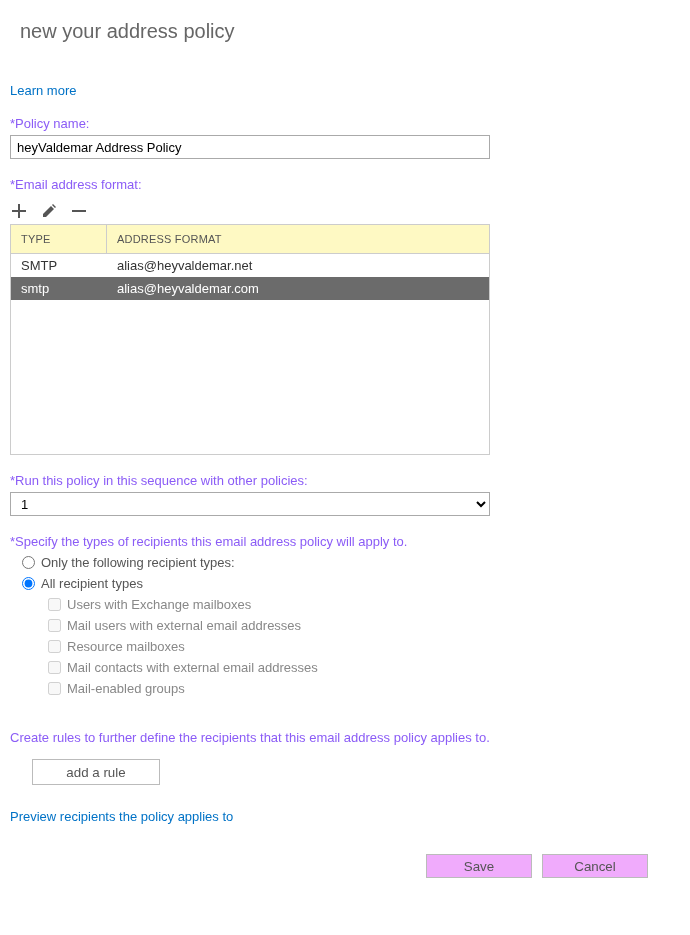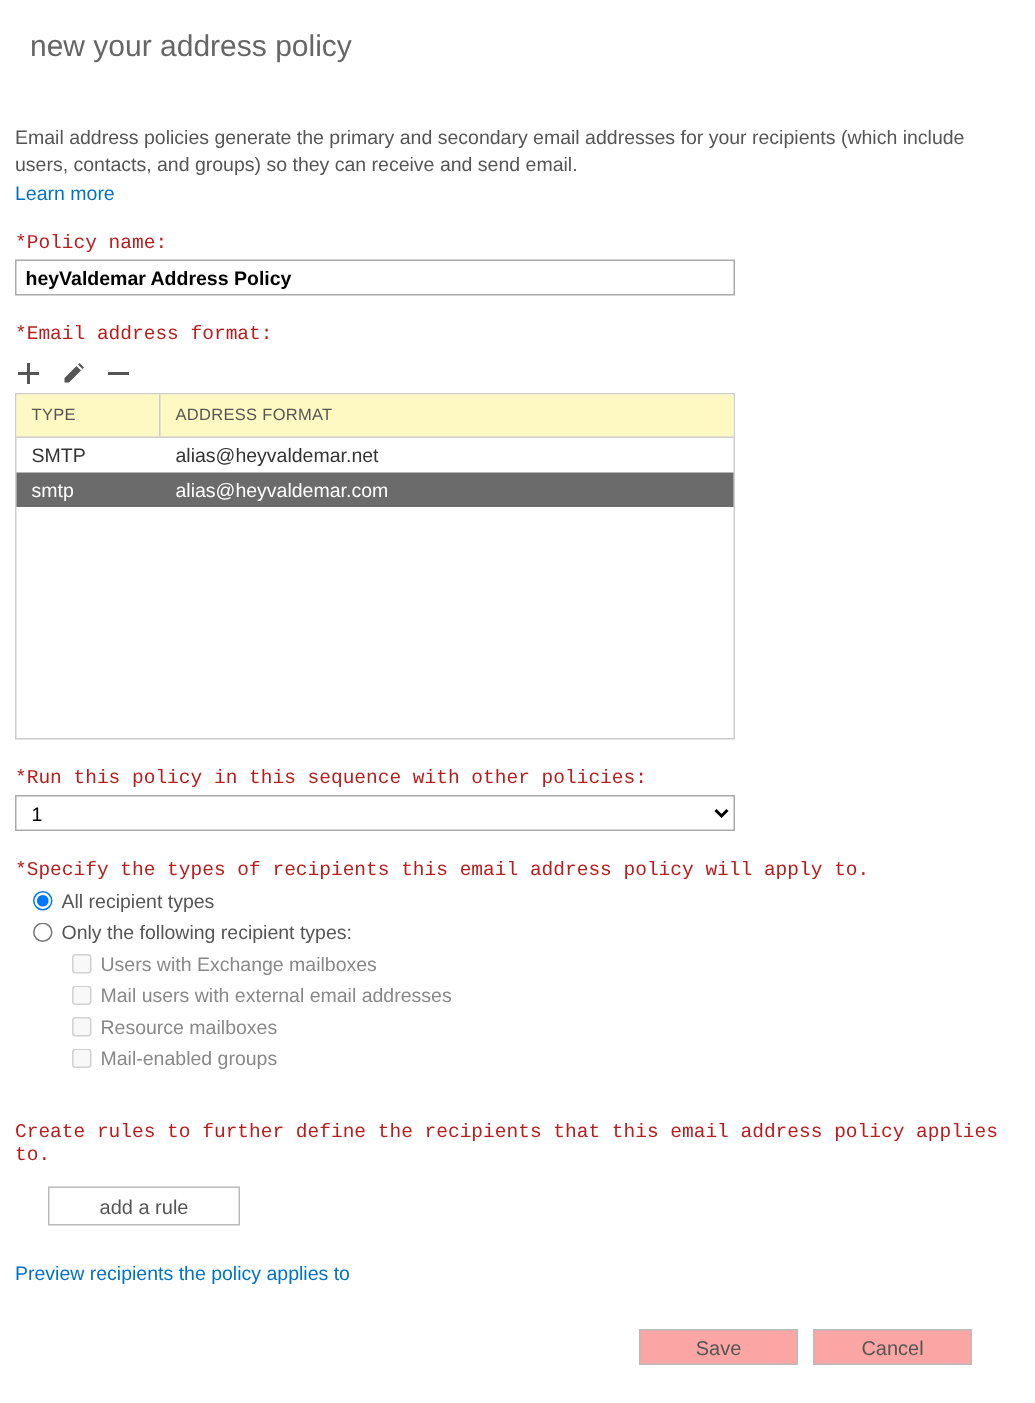--- a/index.html
+++ b/index.html
@@ -19,33 +19,31 @@
   margin-left: 10px;
 }
 .section { margin-left: 0; }
 .intro {
   color: #555;
   line-height: 1.4;
   margin-bottom: 2px;
 }
 .link { color: #0072c6; cursor: pointer; }
 .label {
-  color: #b91c1c;
+  color: #8b5cf6;
   margin-top: 18px;
   margin-bottom: 4px;
-  font-family: Liberation Mono, monospace;
 }
 .text-input {
   width: 480px;
   height: 24px;
   border: 1px solid #aaa;
   padding: 2px 6px;
   font-family: inherit;
   font-size: 13px;
-  font-weight: bold;
 }
 .toolbar {
   display: flex;
   gap: 12px;
   margin-top: 10px;
   margin-bottom: 4px;
   align-items: center;
 }
 .toolbar .icon {
   width: 18px;
@@ -116,34 +114,33 @@
   display: flex;
   justify-content: flex-end;
   gap: 10px;
   margin-top: 30px;
   padding-right: 32px;
 }
 .footer button {
   width: 106px;
   height: 24px;
   border: 1px solid #bbb;
-  background: #fca5a5;
+  background: #f0abfc;
   color: #555;
   font-family: inherit;
   cursor: pointer;
 }
 svg { display: block; }
 </style>
 </head>
 <body>
 
 <div class="title">new your address policy</div>
 
 <div class="section">
-  <div class="intro">Email address policies generate the primary and secondary email addresses for your recipients (which include users, contacts, and groups) so they can receive and send email.</div>
   <span class="link">Learn more</span>
 
   <div class="label">*Policy name:</div>
   <input type="text" class="text-input" value="heyValdemar Address Policy" style="">
 
   <div class="label">*Email address format:</div>
 
   <div class="toolbar">
     <span class="icon">
       <svg width="16" height="16" viewBox="0 0 16 16">
@@ -180,39 +177,43 @@
   </div>
 
   <div class="label">*Run this policy in this sequence with other policies:</div>
   <select class="select">
     <option>1</option>
   </select>
 
   <div class="label">*Specify the types of recipients this email address policy will apply to.</div>
   <div class="radio-group">
     <div class="radio-row">
+      <input type="radio" name="rt" style="">
+      <label>Only the following recipient types:</label>
+    </div>
+    <div class="radio-row">
       <input type="radio" name="rt" checked="" style="">
       <label>All recipient types</label>
     </div>
-    <div class="radio-row">
-      <input type="radio" name="rt" style="">
-      <label>Only the following recipient types:</label>
-    </div>
     <div class="check-group">
       <div class="check-row">
           <input type="checkbox" disabled="" style="">
           <label class="disabled">Users with Exchange mailboxes</label>
         </div>
       <div class="check-row">
           <input type="checkbox" disabled="" style="">
           <label class="disabled">Mail users with external email addresses</label>
         </div>
       <div class="check-row">
           <input type="checkbox" disabled="" style="">
           <label class="disabled">Resource mailboxes</label>
+        </div>
+      <div class="check-row">
+          <input type="checkbox" disabled="" style="">
+          <label class="disabled">Mail contacts with external email addresses</label>
         </div>
       <div class="check-row">
           <input type="checkbox" disabled="" style="">
           <label class="disabled">Mail-enabled groups</label>
         </div>
     </div>
   </div>
 
   <div class="label" style="margin-top:34px">Create rules to further define the recipients that this email address policy applies to.</div>
   <button class="rule-btn">add a rule</button>

